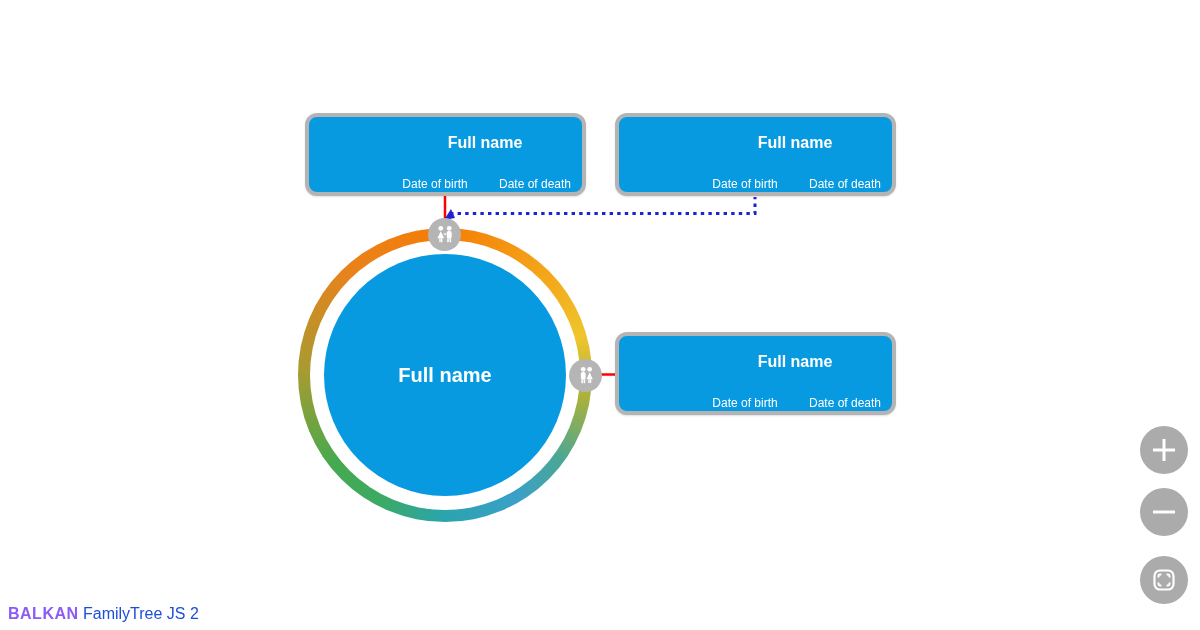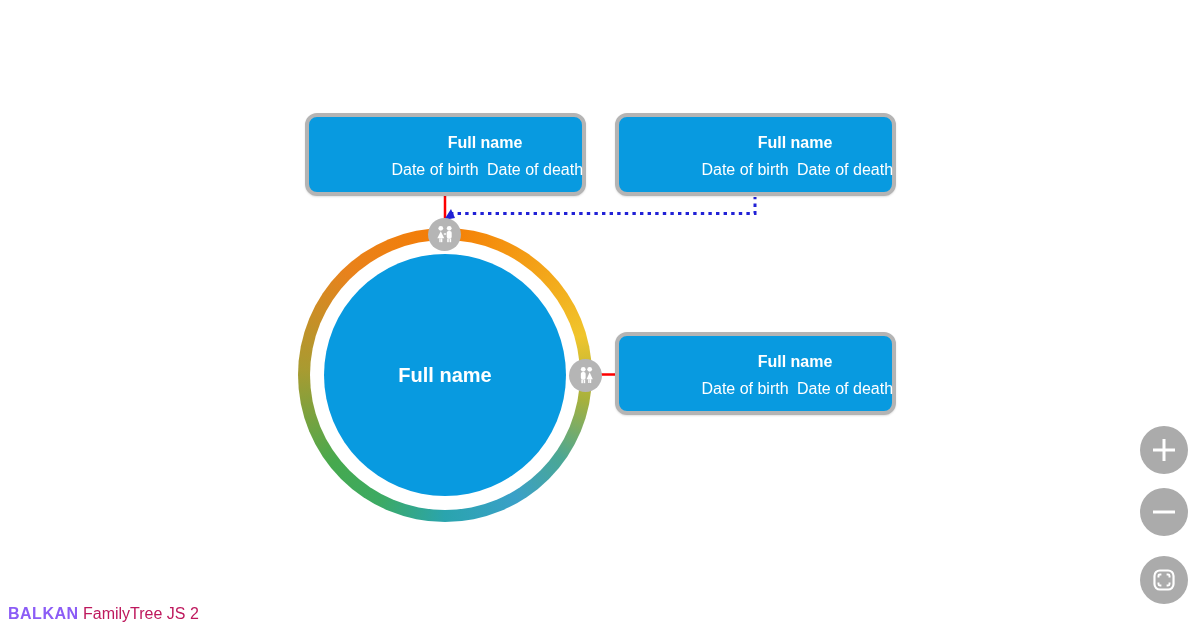--- a/index.html
+++ b/index.html
@@ -13,22 +13,22 @@
   
   .node{
     position:absolute;width:273px;height:75px;background:#089ae0;
     border:4px solid #b4b4b4;border-radius:12px;box-shadow:0 1px 2px rgba(0,0,0,.12);
   }
   .node .name{
     position:absolute;left:176px;top:26px;transform:translate(-50%,-50%);
     color:#fff;font-size:16px;font-weight:bold;white-space:nowrap;
   }
   .node .date{
-    position:absolute;top:53px;transform:translate(-50%,-50%);
-    color:#fff;font-size:16px;white-space:nowrap;
+    position:absolute;top:67px;transform:translate(-50%,-50%);
+    color:#fff;font-size:12px;white-space:nowrap;
   }
   .node .date.birth{left:126px}
   .node .date.death{left:226px}
   .node-parent-left{left:305px;top:113px}
   .node-parent-right{left:615px;top:113px}
   .node-partner{left:615px;top:332px}
 
   
   .ring{
     position:absolute;left:298px;top:228px;width:294px;height:294px;border-radius:50%;
@@ -58,21 +58,21 @@
     background:#ababab;display:flex;align-items:center;justify-content:center;
     cursor:pointer;border:none;padding:0;
   }
   .ctrl-zoom-in{top:426px}
   .ctrl-zoom-out{top:488px}
   .ctrl-fit{top:556px}
 
   
   .brand{position:absolute;left:8px;top:605px;font-size:16px;white-space:nowrap;text-decoration:none;cursor:pointer}
   .brand .balkan{color:#8b5cf6;font-weight:bold;letter-spacing:.5px}
-  .brand .product{color:#be185d}
+  .brand .product{color:#1d4ed8}
 </style>
 </head>
 <body>
 
 <svg class="links-svg">
   <line x1="445" y1="196" x2="445" y2="224" stroke="#fe0000" stroke-width="2.5"></line>
   <line x1="600" y1="374.5" x2="616" y2="374.5" stroke="#fe0000" stroke-width="2.5"></line>
   <polyline points="450,213.5 755,213.5 755,197" fill="none" stroke="#2121d6" stroke-width="3" stroke-dasharray="3.4 4.2"></polyline>
   <polygon points="444,220 451,209 455,218" fill="#2121d6"></polygon>
 </svg>

